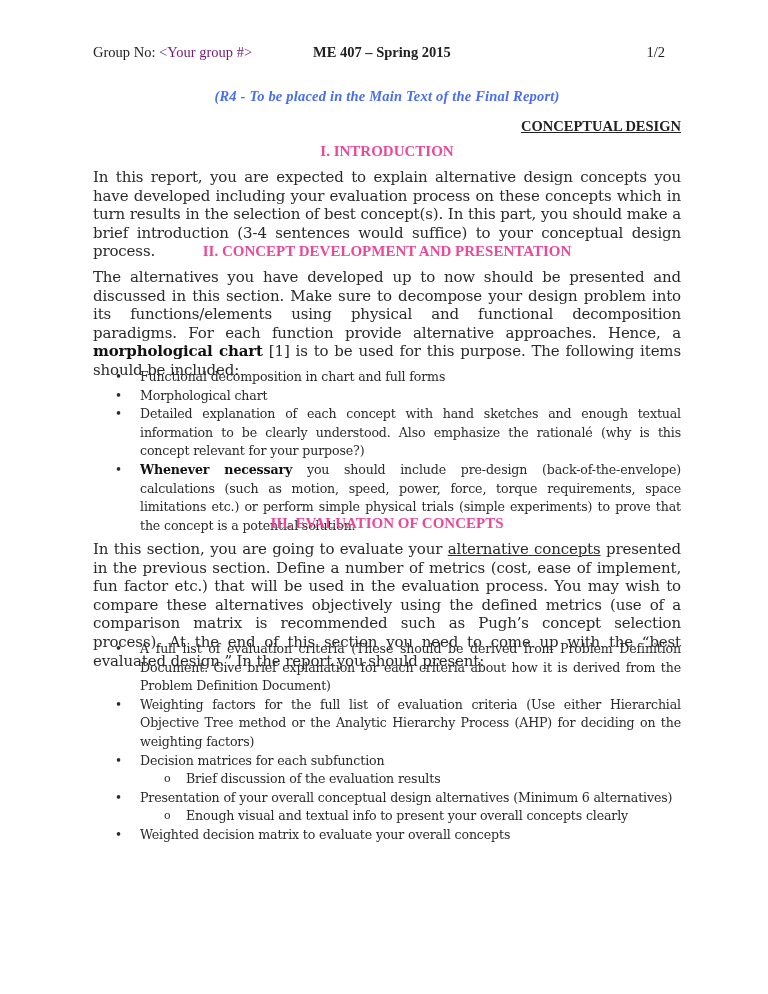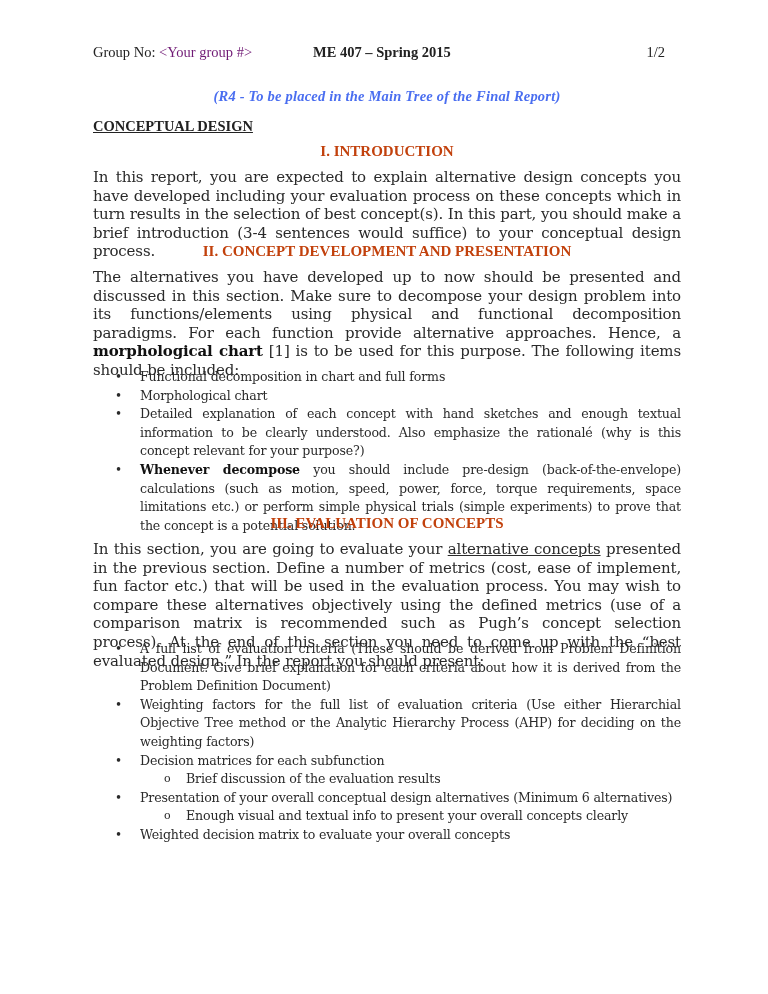--- a/index.html
+++ b/index.html
@@ -65,36 +65,36 @@
       font-weight: bold;
       font-size: 14.5px;
       color: #4a6ef0;
       letter-spacing: 0.2px;
     }
     .doc-title {
       position: absolute;
       top: 118px;
       left: 0;
       width: 588px;
-      text-align: left;
+      text-align: right;
       font-family: "Liberation Serif", serif;
       font-weight: bold;
       font-size: 14.5px;
       text-decoration: underline;
       color: #222;
     }
     .section-heading {
       position: absolute;
       left: 0;
       width: 588px;
       text-align: center;
       font-family: "Liberation Serif", serif;
       font-weight: bold;
       font-size: 15px;
-      color: #c2410c;
+      color: #ec4899;
     }
     .para {
       position: absolute;
       left: 0;
       width: 588px;
       font-family: "DejaVu Serif", serif;
       font-size: 15px;
       line-height: 18.6px;
       text-align: justify;
       color: #2a2a2a;
@@ -139,35 +139,35 @@
 <body>
 
 <div class="page">
 
   <div class="header-row">
     <span class="header-group"><span>Group No: </span><span class="placeholder">&lt;Your group #&gt;</span></span>
     <span class="header-course">ME 407 – Spring 2015</span>
     <span class="header-page">1/2</span>
   </div>
 
-  <div class="subtitle">(R4 - To be placed in the Main Tree of the Final Report)</div>
+  <div class="subtitle">(R4 - To be placed in the Main Text of the Final Report)</div>
 
   <div class="doc-title">CONCEPTUAL DESIGN</div>
 
   <div class="section-heading" style="top:143px;">I. INTRODUCTION</div>
   <div class="para" style="top:168px;">In this report, you are expected to explain alternative design concepts you have developed including your evaluation process on these concepts which in turn results in the selection of best concept(s). In this part, you should make a brief introduction (3-4 sentences would suffice) to your conceptual design process.</div>
 
   <div class="section-heading" style="top:243px;">II. CONCEPT DEVELOPMENT AND PRESENTATION</div>
   <div class="para" style="top:268px;"><span>The alternatives you have developed up to now should be presented and discussed in this section. Make sure to decompose your design problem into its functions/elements using physical and functional decomposition paradigms. For each function provide alternative approaches. Hence, a </span><b>morphological chart</b><span> [1] is to be used for this purpose. The following items should be included:</span></div>
 
   <ul class="list" style="top:368px;">
     <li><span class="bullet">•</span><b></b><span>Functional decomposition in chart and full forms</span></li>
     <li><span class="bullet">•</span><b></b><span>Morphological chart</span></li>
     <li><span class="bullet">•</span><b></b><span>Detailed explanation of each concept with hand sketches and enough textual information to be clearly understood. Also emphasize the rationalé (why is this concept relevant for your purpose?)</span></li>
-    <li><span class="bullet">•</span><b>Whenever decompose</b><span> you should include pre-design (back-of-the-envelope) calculations (such as motion, speed, power, force, torque requirements, space limitations etc.) or perform simple physical trials (simple experiments) to prove that the concept is a potential solution.</span></li>
+    <li><span class="bullet">•</span><b>Whenever necessary</b><span> you should include pre-design (back-of-the-envelope) calculations (such as motion, speed, power, force, torque requirements, space limitations etc.) or perform simple physical trials (simple experiments) to prove that the concept is a potential solution.</span></li>
   </ul>
 
   <div class="section-heading" style="top:515px;">III. EVALUATION OF CONCEPTS</div>
   <div class="para" style="top:540px;"><span>In this section, you are going to evaluate your </span><u>alternative concepts</u><span> presented in the previous section. Define a number of metrics (cost, ease of implement, fun factor etc.) that will be used in the evaluation process. You may wish to compare these alternatives objectively using the defined metrics (use of a comparison matrix is recommended such as Pugh’s concept selection process). At the end of this section you need to come up with the “best evaluated design.” In the report you should present:</span></div>
 
   <ul class="list" style="top:640px;">
     <li><span class="bullet">•</span><span>A full list of evaluation criteria (These should be derived from Problem Definition Document. Give brief explanation for each criteria about how it is derived from the Problem Definition Document)</span></li>
     <li><span class="bullet">•</span><span>Weighting factors for the full list of evaluation criteria (Use either Hierarchial Objective Tree method or the Analytic Hierarchy Process (AHP) for deciding on the weighting factors)</span></li>
     <li><span class="bullet">•</span><span>Decision matrices for each subfunction</span></li>
     <li class="sub"><span class="bullet">o</span><span>Brief discussion of the evaluation results</span></li>

